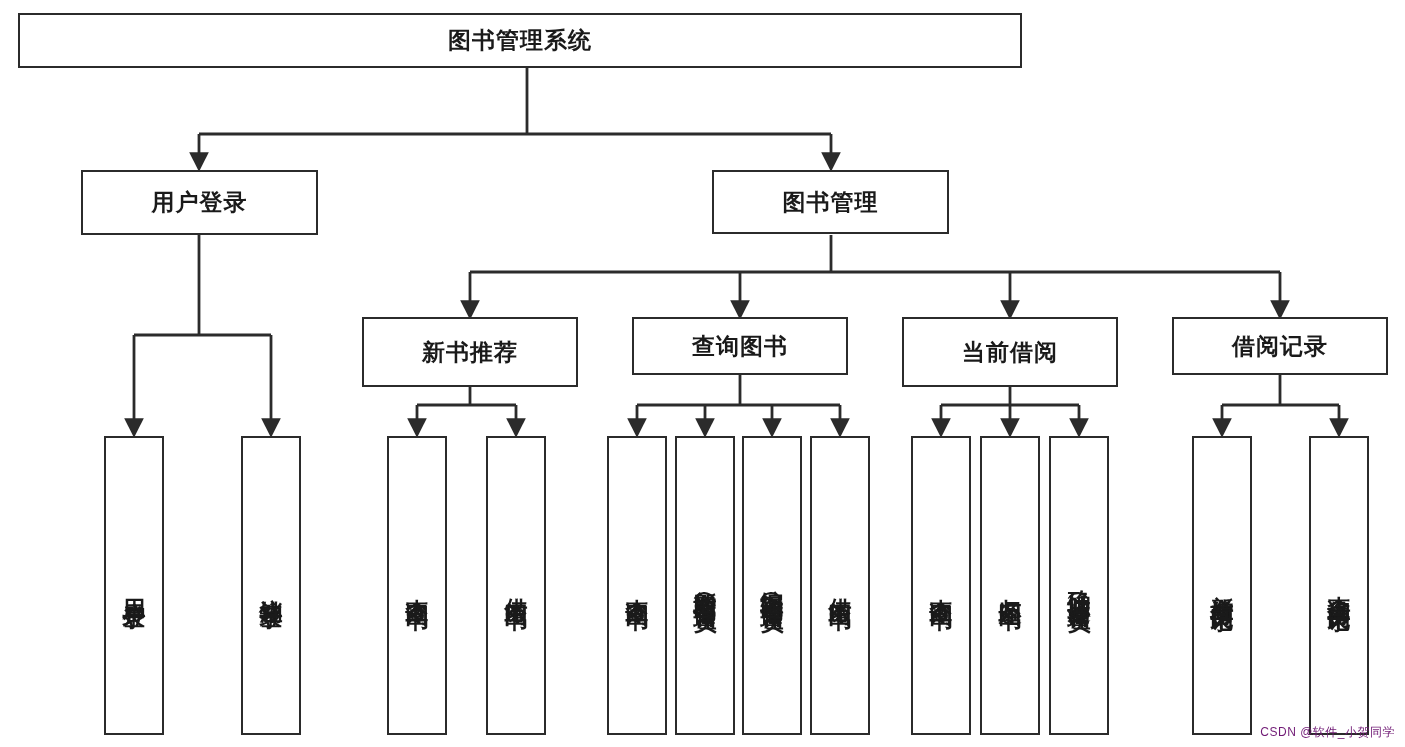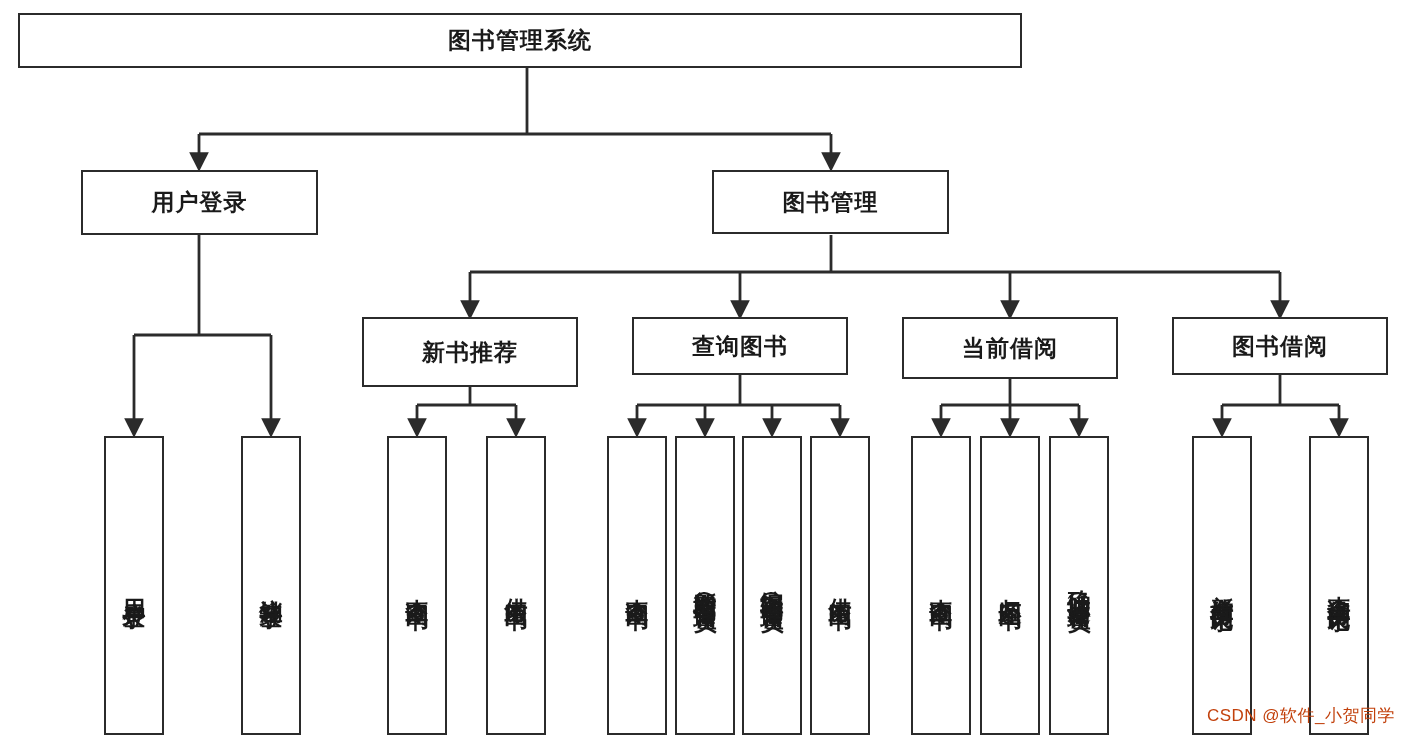--- a/index.html
+++ b/index.html
@@ -56,23 +56,23 @@
     position: absolute;
     left: 0;
     top: 0;
     width: 1405px;
     height: 747px;
     pointer-events: none;
   }
   .watermark {
     position: absolute;
     right: 10px;
-    bottom: 20px;
-    font-size: 17px;
-    color: #c2410c;
+    bottom: 6px;
+    font-size: 12px;
+    color: #701a75;
     letter-spacing: 0.5px;
     white-space: nowrap;
   }
 </style>
 </head>
 <body>
 
 <div id="canvas">
 
   <svg class="wires" viewBox="0 0 1405 747" xmlns="http://www.w3.org/2000/svg">
@@ -135,25 +135,25 @@
   <div class="node level2" style="left:712px; top:170px; width:237px; height:64px;">
     <span class="label">图书管理</span>
   </div>
 
   <div class="node level3" style="left:362px; top:317px; width:216px; height:70px;">
     <span class="label">新书推荐</span>
   </div>
   <div class="node level3" style="left:632px; top:317px; width:216px; height:58px;">
     <span class="label">查询图书</span>
   </div>
-  <div class="node level3" style="left:902px; top:317px; width:216px; height:62px;">
+  <div class="node level3" style="left:902px; top:317px; width:216px; height:70px;">
     <span class="label">当前借阅</span>
   </div>
   <div class="node level3" style="left:1172px; top:317px; width:216px; height:58px;">
-    <span class="label">图书借阅</span>
+    <span class="label">借阅记录</span>
   </div>
 
   <div class="node leaf" style="left:104px; top:436px; width:60px; height:299px;">
     <span class="label">用户登录</span>
   </div>
   <div class="node leaf" style="left:241px; top:436px; width:60px; height:299px;">
     <span class="label">注销登录</span>
   </div>
 
   <div class="node leaf" style="left:387px; top:436px; width:60px; height:299px;">

